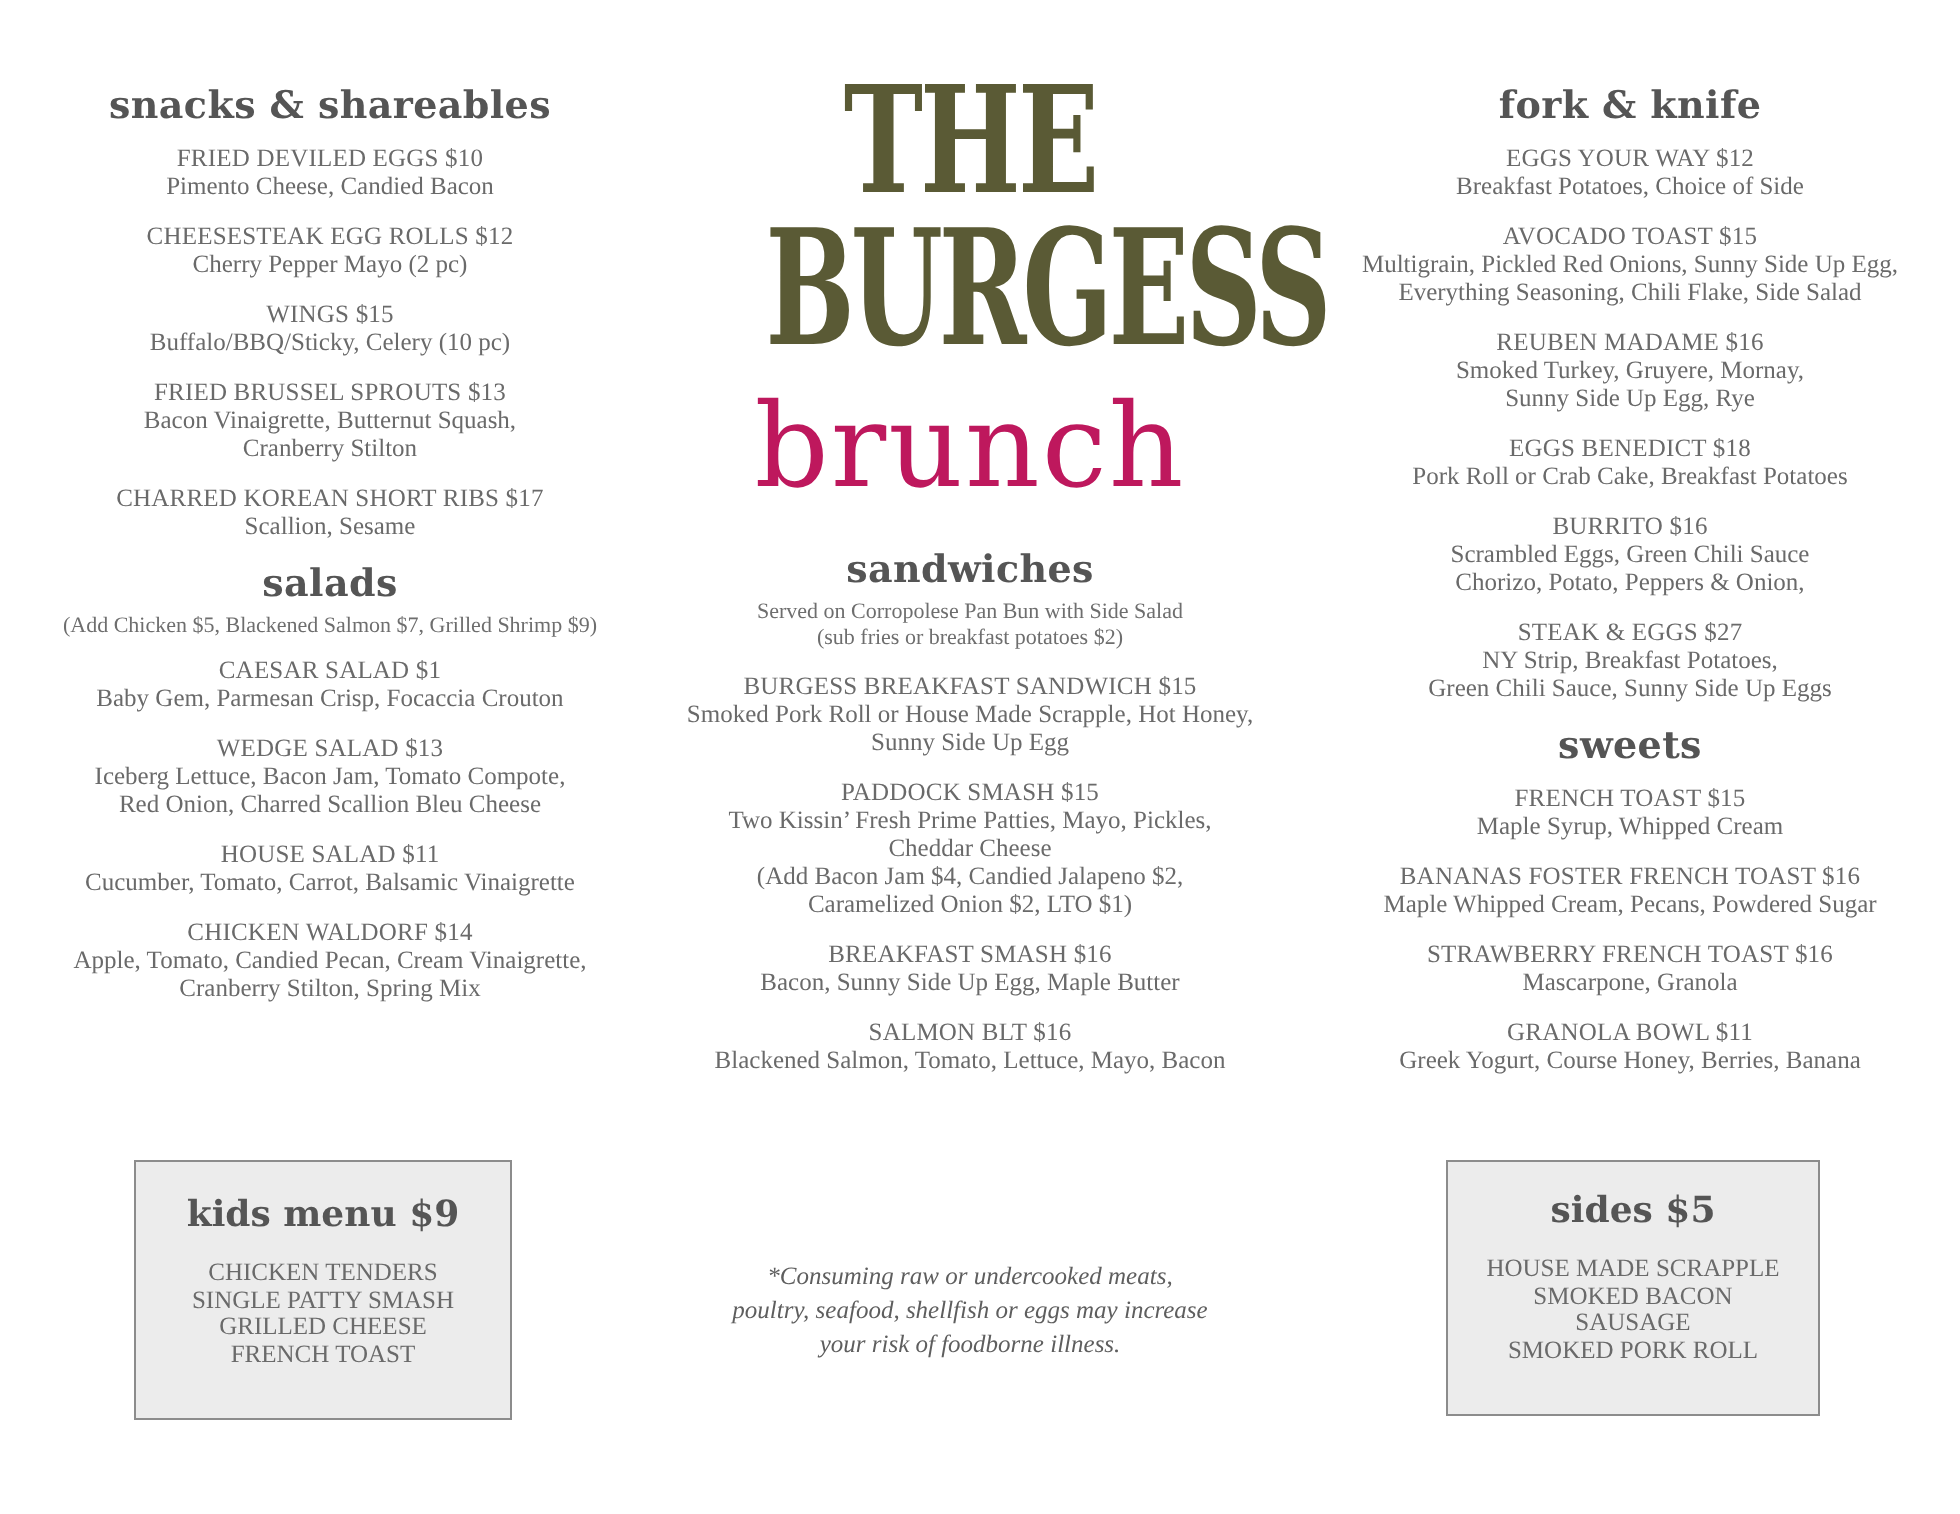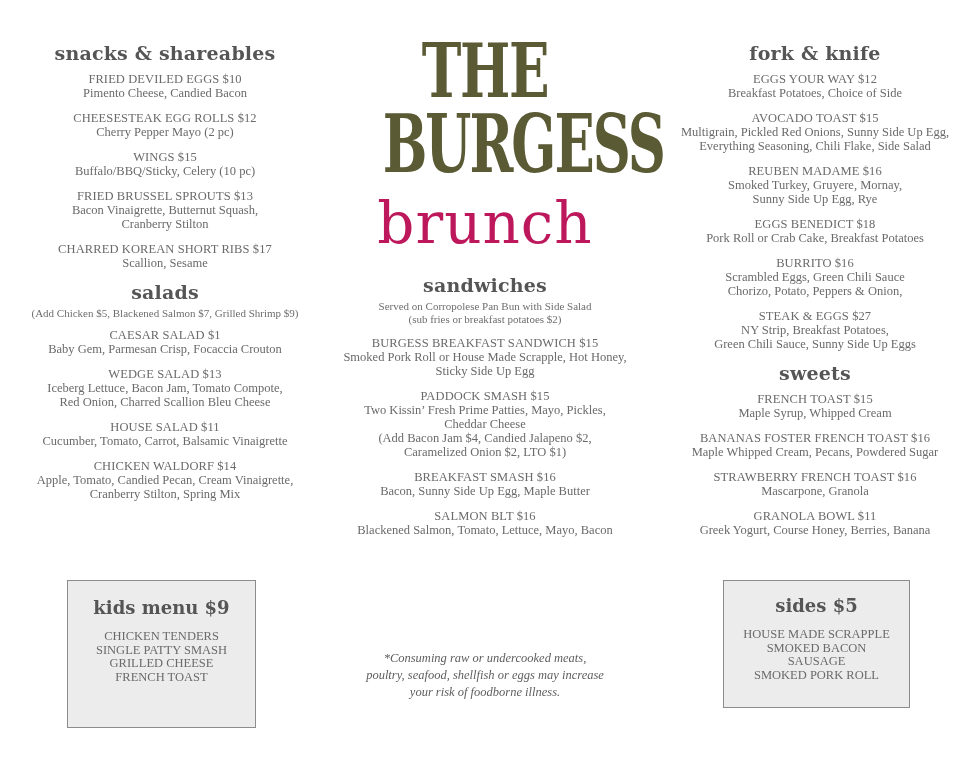--- a/index.html
+++ b/index.html
@@ -43,30 +43,30 @@
   .logo-brunch {
     font-family: "DejaVu Serif", serif;
     font-size: 58px; color: #be185d; margin-top: 10px; line-height: 1;
     letter-spacing: 1px;
   }
 
   .box {
     position: absolute; background: #ececec; border: 1.5px solid #8c8c8c;
     text-align: center; box-sizing: border-box;
   }
-  .box-kids { left: 67px; top: 580px; width: 189px; height: 148px; padding-top: 16px; }
+  .box-kids { left: 67px; top: 580px; width: 189px; height: 130px; padding-top: 16px; }
   .box-sides { left: 723px; top: 580px; width: 187px; height: 128px; padding-top: 14px; }
   .box-title {
     font-family: "DejaVu Serif", serif; font-weight: bold; font-size: 18px;
     color: #555555; margin-bottom: 12px;
   }
   .box-line { font-size: 12.5px; line-height: 13.5px; color: #6a6a6a; }
 
   .disclaimer {
-    position: absolute; left: 340px; width: 290px; top: 650px; text-align: center;
+    position: absolute; left: 340px; width: 290px; top: 630px; text-align: center;
     font-family: "Liberation Serif", serif; font-style: italic; font-size: 12.5px;
     line-height: 17px; color: #5e5e5e;
   }
   .sandwich-section { margin-top: 22px; }
   .sweets-section { margin-top: 8px; }
   .salads-section { margin-top: 4px; }
 </style>
 </head>
 <body>
 
@@ -135,21 +135,21 @@
   </div>
   <div class="logo-brunch">brunch</div>
 
   <div class="sandwich-section">
     <div class="section-title">sandwiches</div>
     <div class="section-note" style="margin:-4px 0 0 0;">Served on Corropolese Pan Bun with Side Salad</div>
     <div class="section-note" style="margin:0 0 10px 0;">(sub fries or breakfast potatoes $2)</div>
     <div class="item">
       <div class="item-name">BURGESS BREAKFAST SANDWICH $15</div>
       <div class="item-desc">Smoked Pork Roll or House Made Scrapple, Hot Honey,</div>
-      <div class="item-desc">Sticky Side Up Egg</div>
+      <div class="item-desc">Sunny Side Up Egg</div>
     </div>
     <div class="item">
       <div class="item-name">PADDOCK SMASH $15</div>
       <div class="item-desc">Two Kissin’ Fresh Prime Patties, Mayo, Pickles,</div>
       <div class="item-desc">Cheddar Cheese</div>
       <div class="item-desc">(Add Bacon Jam $4, Candied Jalapeno $2,</div>
       <div class="item-desc">Caramelized Onion $2, LTO $1)</div>
     </div>
     <div class="item">
       <div class="item-name">BREAKFAST SMASH $16</div>

